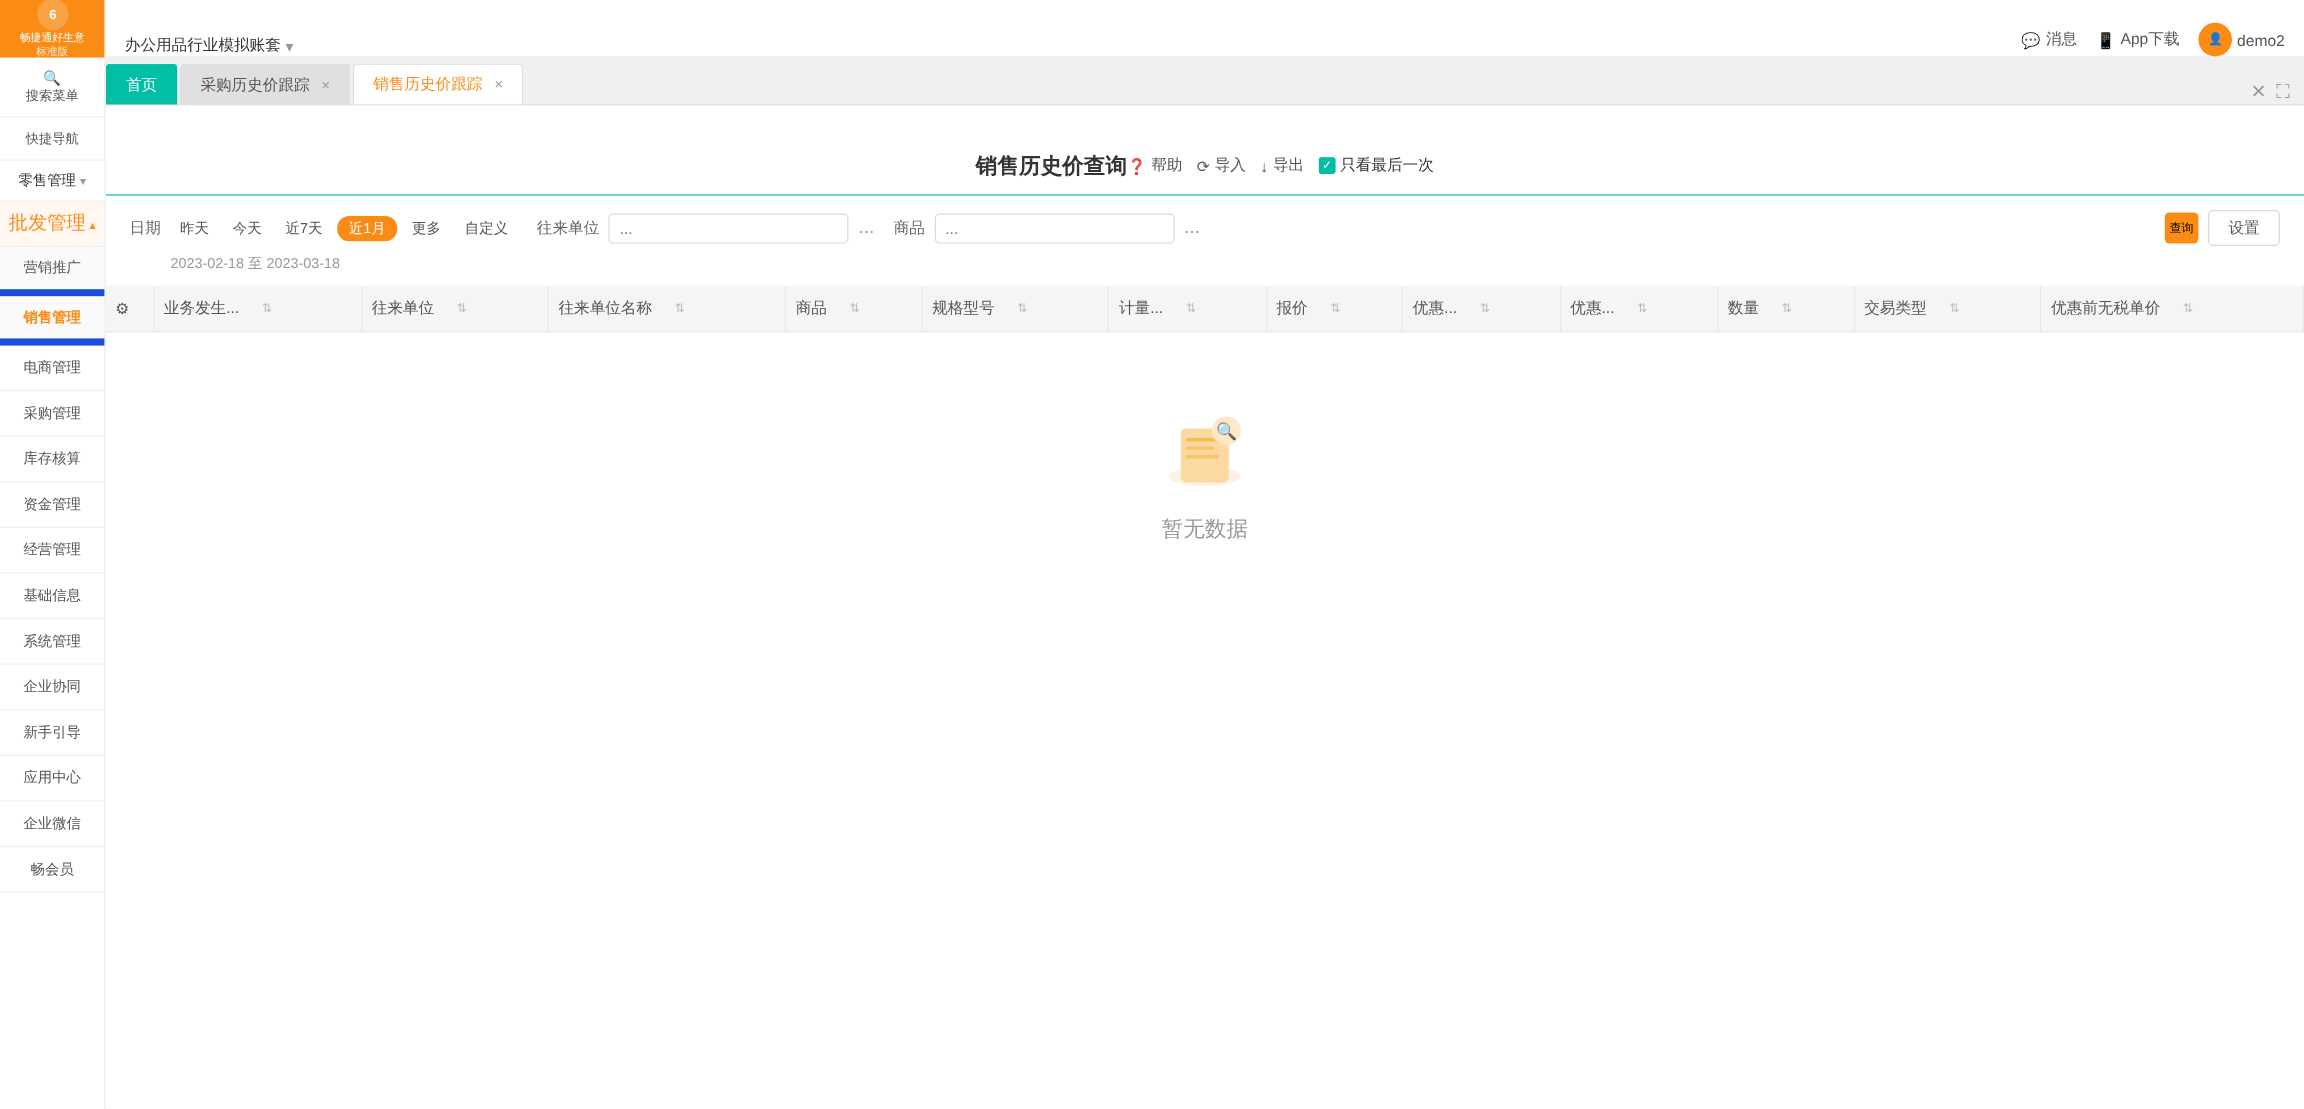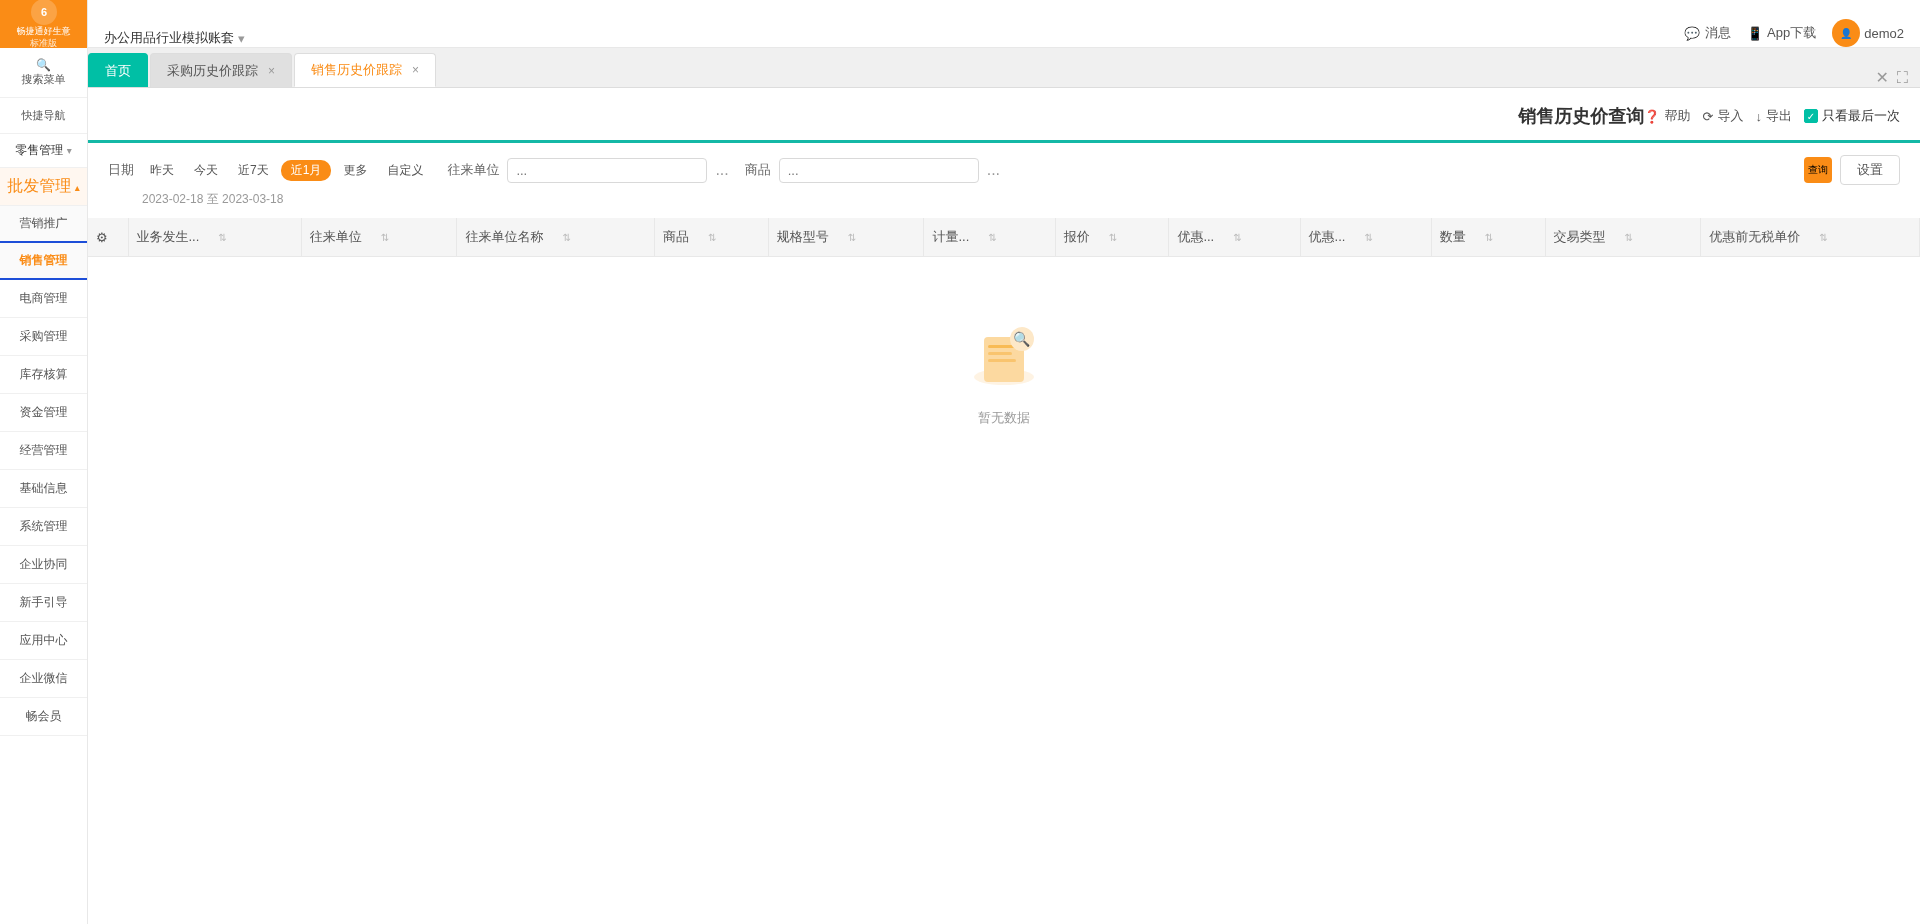--- a/index.html
+++ b/index.html
@@ -3,21 +3,21 @@
   <meta charset="utf-8">
   <style>
     * { box-sizing: border-box; margin: 0; padding: 0; }
     body { font-family: 'Microsoft YaHei', Arial, sans-serif; font-size: 13px; background: #f5f5f5; color: #333; height: 924px; overflow: hidden; display: flex; }
 
     
     .sidebar { width: 88px; background: #fff; height: 100%; display: flex; flex-direction: column; border-right: 1px solid #e8e8e8; flex-shrink: 0; }
     .sidebar-logo { background: #fa8c16; padding: 8px; display: flex; align-items: center; justify-content: center; flex-direction: column; height: 48px; }
     .sidebar-nav-item { padding: 10px 4px; text-align: center; cursor: pointer; font-size: 12px; color: #555; border-bottom: 1px solid #f0f0f0; }
     .sidebar-section { padding: 8px 4px; text-align: center; cursor: pointer; font-size: 12px; color: #333; background: #fff; border-bottom: 1px solid #f0f0f0; }
-    .sidebar-sub-item { padding: 9px 4px; text-align: center; cursor: pointer; font-size: 12px; color: #555; background: #fafafa; border-bottom: 2px solid #1d4ed8; }
+    .sidebar-sub-item { padding: 9px 4px; text-align: center; cursor: pointer; font-size: 12px; color: #555; background: #fafafa; border-bottom: 6px solid #1d4ed8; }
     .sidebar-sub-item.active { color: #fa8c16; font-weight: bold; }
 
     
     .main { flex: 1; display: flex; flex-direction: column; height: 100%; overflow: hidden; }
 
     
     .topbar { height: 48px; background: #fff; border-bottom: 1px solid #e8e8e8; display: flex; align-items: flex-end; padding: 0 16px; justify-content: space-between; }
     .topbar-left { display: flex; align-items: center; gap: 8px; }
     .topbar-dropdown { font-size: 13px; color: #333; cursor: pointer; display: flex; align-items: center; gap: 4px; }
     .topbar-right { display: flex; align-items: center; gap: 16px; }
@@ -30,21 +30,21 @@
     .tab.active { background: #fff; color: #fa8c16; border-bottom: 1px solid #fff; z-index: 1; }
     .tab-home { background: #00bfa5; color: #fff; border-color: #00bfa5; }
     .tab-close { font-size: 12px; color: #999; cursor: pointer; margin-left: 4px; }
     .tab-window-controls { margin-left: auto; display: flex; align-items: center; gap: 8px; padding-right: 12px; }
     .window-btn { cursor: pointer; color: #999; font-size: 16px; }
 
     
     .content { flex: 1; background: #fff; overflow: auto; padding: 0; }
 
     
-    .page-header { padding: 16px 20px 12px; display: flex; align-items: center; justify-content: flex-end; border-bottom: 3px solid #14b8a6; }
+    .page-header { padding: 16px 20px 12px; display: flex; align-items: center; justify-content: center; border-bottom: 1px solid #14b8a6; margin-top: 22px; }
     .page-title { font-size: 18px; font-weight: bold; color: #333; }
     .page-actions { display: flex; align-items: center; gap: 12px; }
     .page-action-btn { display: flex; align-items: center; gap: 4px; font-size: 13px; color: #555; cursor: pointer; }
     .checkbox-label { display: flex; align-items: center; gap: 4px; font-size: 13px; cursor: pointer; }
     .checkbox-checked { width: 14px; height: 14px; background: #00bfa5; border: 1px solid #00bfa5; border-radius: 2px; display: flex; align-items: center; justify-content: center; color: #fff; font-size: 10px; }
     .filter-group { display: flex; align-items: center; gap: 8px; }
     .filter-label { color: #666; font-size: 13px; }
     .date-btns { display: flex; align-items: center; gap: 4px; }
     .date-btn { padding: 2px 8px; font-size: 12px; cursor: pointer; color: #555; border-radius: 3px; }
     .date-btn.active { background: #fa8c16; color: #fff; border-radius: 10px; padding: 2px 10px; }
@@ -58,21 +58,21 @@
     .table-container { overflow: auto; }
     .data-table { width: 100%; border-collapse: collapse; font-size: 13px; }
     .data-table th { background: #f5f5f5; padding: 10px 8px; text-align: left; border-bottom: 1px solid #e8e8e8; border-right: 1px solid #e8e8e8; color: #555; font-weight: normal; white-space: nowrap; }
     .data-table th .col-header { display: flex; align-items: center; gap: 19px; }
     .sort-icon { color: #bbb; font-size: 10px; cursor: pointer; }
 
     
     .empty-state { display: flex; flex-direction: column; align-items: center; justify-content: center; padding: 60px 0 40px; }
     .empty-icon { width: 80px; height: 80px; position: relative; }
     .empty-icon svg { width: 80px; height: 80px; }
-    .empty-text { color: #999; font-size: 13px; margin-top: 12px; }
+    .empty-text { color: #999; font-size: 18px; margin-top: 12px; }
   </style>
 </head>
 <body>
 
 <div class="sidebar">
   <div class="sidebar-logo">
     <div style="width:36px;height:28px;display:flex;align-items:center;justify-content:center;">
       <svg width="32" height="28" viewBox="0 0 32 28">
         <circle cx="16" cy="14" r="13" fill="#fff" opacity="0.2"></circle>
         <text x="16" y="18" text-anchor="middle" font-size="11" fill="#fff" font-weight="bold">6</text>

